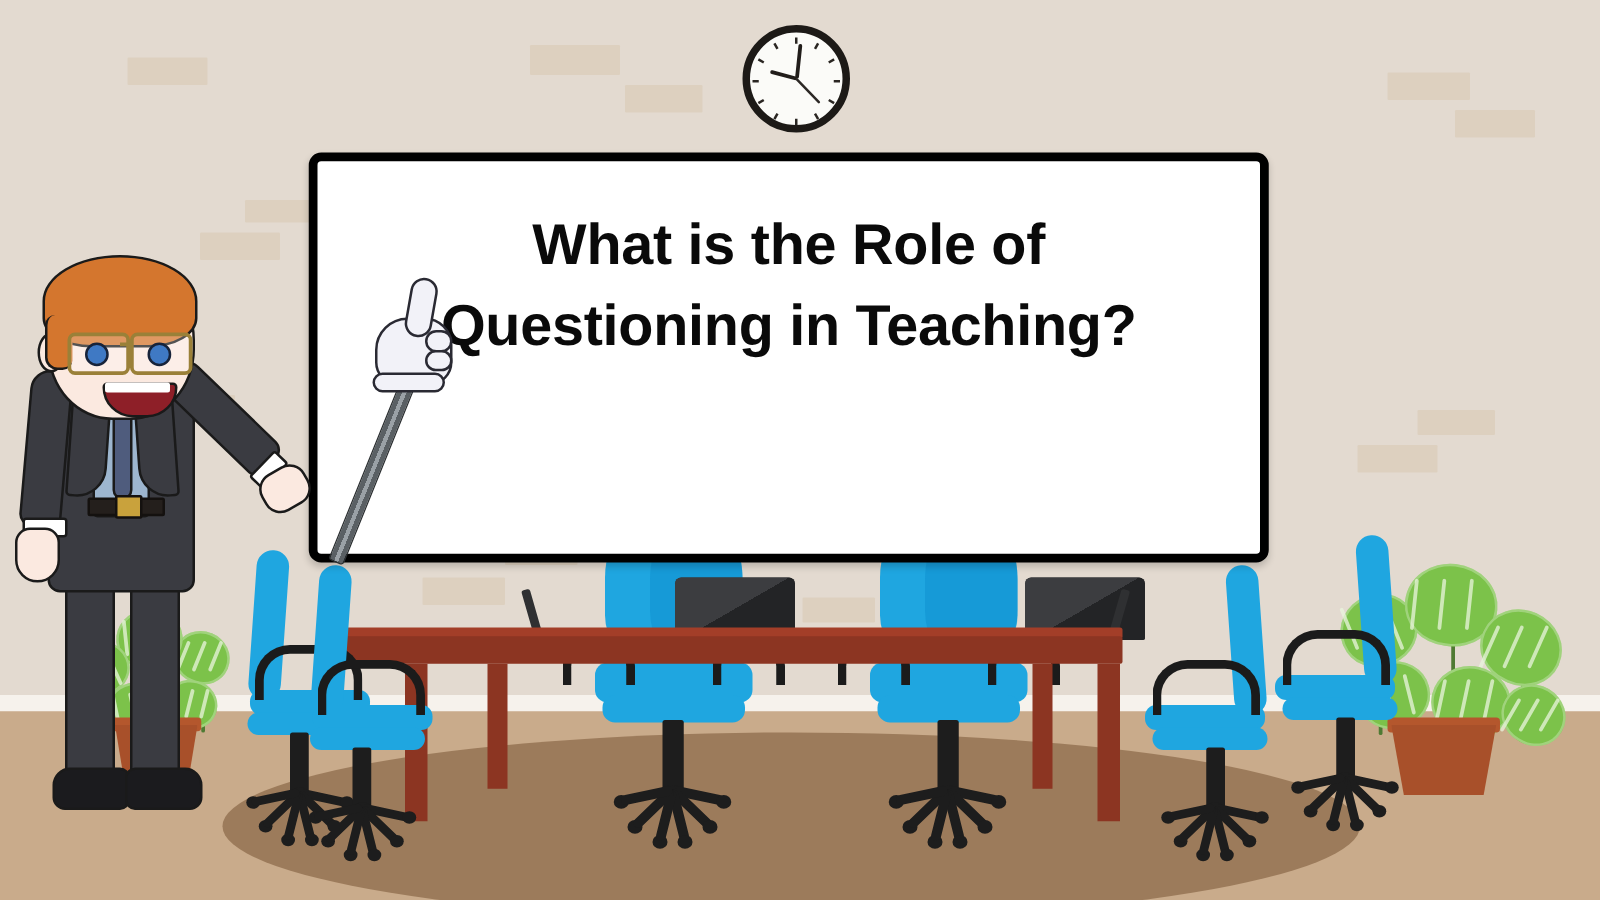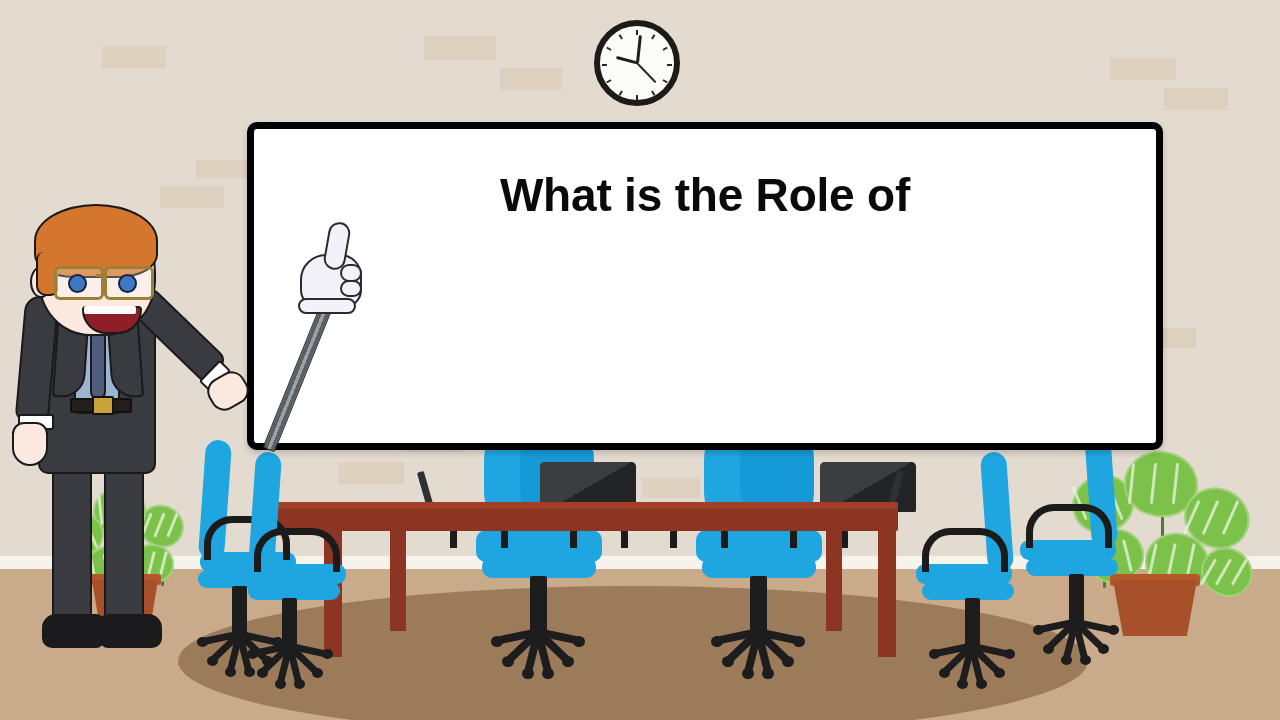--- a/index.html
+++ b/index.html
@@ -24,21 +24,21 @@
   .clock{position:absolute;left:594px;top:20px;width:86px;height:86px;border-radius:50%;
          background:#fbfbf8;border:6px solid #1d1a17;box-sizing:border-box;}
   .clock .tick{position:absolute;left:50%;top:4px;width:2px;height:5px;background:#2a2622;
                margin-left:-1px;transform-origin:1px 35px;}
   .hand{position:absolute;left:50%;bottom:50%;background:#211d1a;transform-origin:50% 100%;border-radius:2px;}
   .hand.hour{width:3px;height:22px;margin-left:-1.5px;}
   .hand.minute{width:3px;height:28px;margin-left:-1.5px;}
   .hand.second{width:2px;height:27px;margin-left:-1px;background:#2c2825;}
 
   
-  .board{position:absolute;left:247px;top:122px;width:916px;height:328px;
+  .board{position:absolute;left:247px;top:122px;width:768px;height:328px;
          background:#ffffff;border:7px solid #000;border-radius:10px;box-sizing:border-box;
          box-shadow:0 3px 6px rgba(0,0,0,.18);}
   .board-text{position:absolute;left:0;right:0;top:34px;text-align:center;
               font-size:46px;font-weight:bold;color:#0a0a0a;line-height:1.42;
               letter-spacing:-0.2px;padding:0 26px;box-sizing:border-box;}
   .board-text .ln{display:block;}
 
   
   .pot{position:absolute;background:#a8502a;}
   .pot.right{left:1113px;top:580px;width:84px;height:56px;
@@ -357,20 +357,21 @@
       <div class="caster-w" style="left: 1079.83px; top: 654.572px; width: 11.04px; height: 10.12px; background: rgb(29, 29, 29);"></div>
       <div class="caster" style="left: 1072.32px; top: 621.68px; width: 7.36px; height: 38.64px; background: rgb(29, 29, 29); transform: rotate(46deg) skewX(0deg);"></div>
       <div class="caster-w" style="left: 1098.28px; top: 643.922px; width: 11.04px; height: 10.12px; background: rgb(29, 29, 29);"></div>
       <div class="caster" style="left: 1072.32px; top: 621.68px; width: 7.36px; height: 38.64px; background: rgb(29, 29, 29); transform: rotate(78deg) skewX(0deg);"></div>
       <div class="caster-w" style="left: 1108.28px; top: 625.114px; width: 11.04px; height: 10.12px; background: rgb(29, 29, 29);"></div>
     </div>
 
   <div class="board">
     <div class="board-text">
       <span class="ln">What is the Role of</span>
+      <span class="ln">Questioning in Teaching?</span>
     </div>
   </div>
 
   <div class="person">
 
     <div class="p-el suit outline" style="left:44px;top:232px;width:40px;height:176px;border-radius:6px 6px 4px 4px;"></div>
     <div class="p-el suit outline" style="left:96px;top:232px;width:40px;height:176px;border-radius:6px 6px 4px 4px;"></div>
 
     <div class="p-el shoe outline" style="left:34px;top:392px;width:62px;height:34px;border-radius:14px 8px 8px 10px;"></div>
     <div class="p-el shoe outline" style="left:92px;top:392px;width:62px;height:34px;border-radius:8px 14px 10px 8px;"></div>

